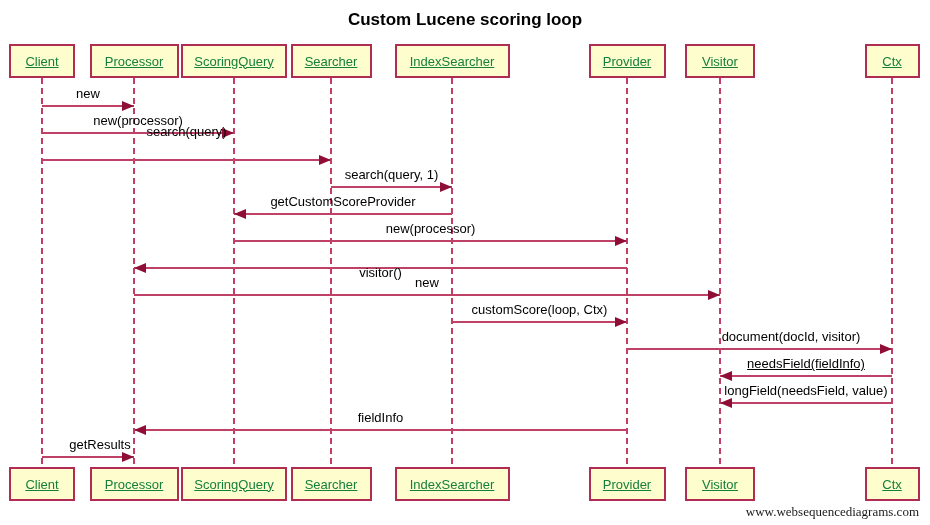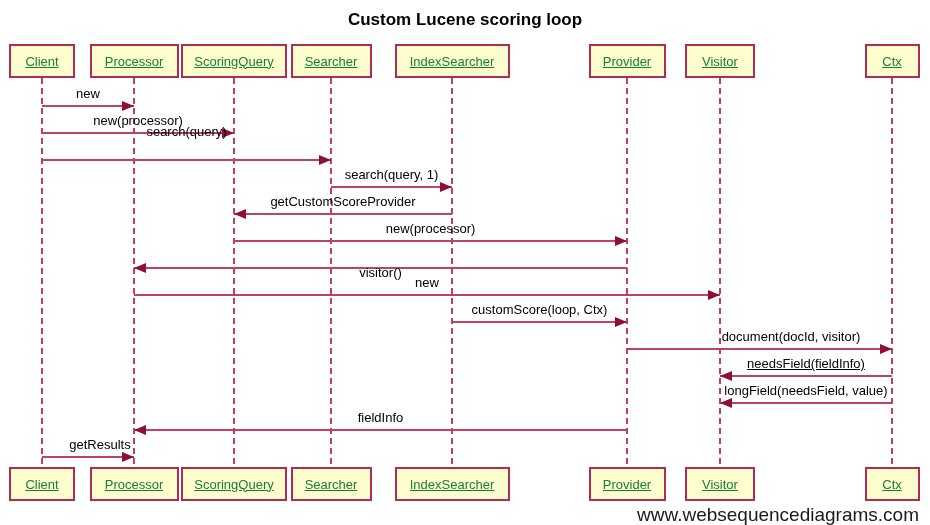--- a/index.html
+++ b/index.html
@@ -64,22 +64,23 @@
     height: 0;
     border-top: 5px solid transparent;
     border-bottom: 5px solid transparent;
   }
   .arrowhead.right { border-left: 12px solid #8f0e38; }
   .arrowhead.left  { border-right: 12px solid #8f0e38; }
   #watermark {
     position: absolute;
     top: 504px;
     right: 4px;
-    font-size: 19px;
+    font-size: 13px;
     color: #1a1a1a;
+    font-family: Liberation Serif, serif;
   }
 </style>
 </head>
 <body>
 
 <div id="canvas">
   <div id="title">Custom Lucene scoring loop</div>
   <div id="actors-layer">
       <div class="lifeline" style="left: 41px; top: 78px; height: 389px;"></div>
       <div class="actor-box" style="left: 9px; top: 44px; width: 62px; height: 30px;">

